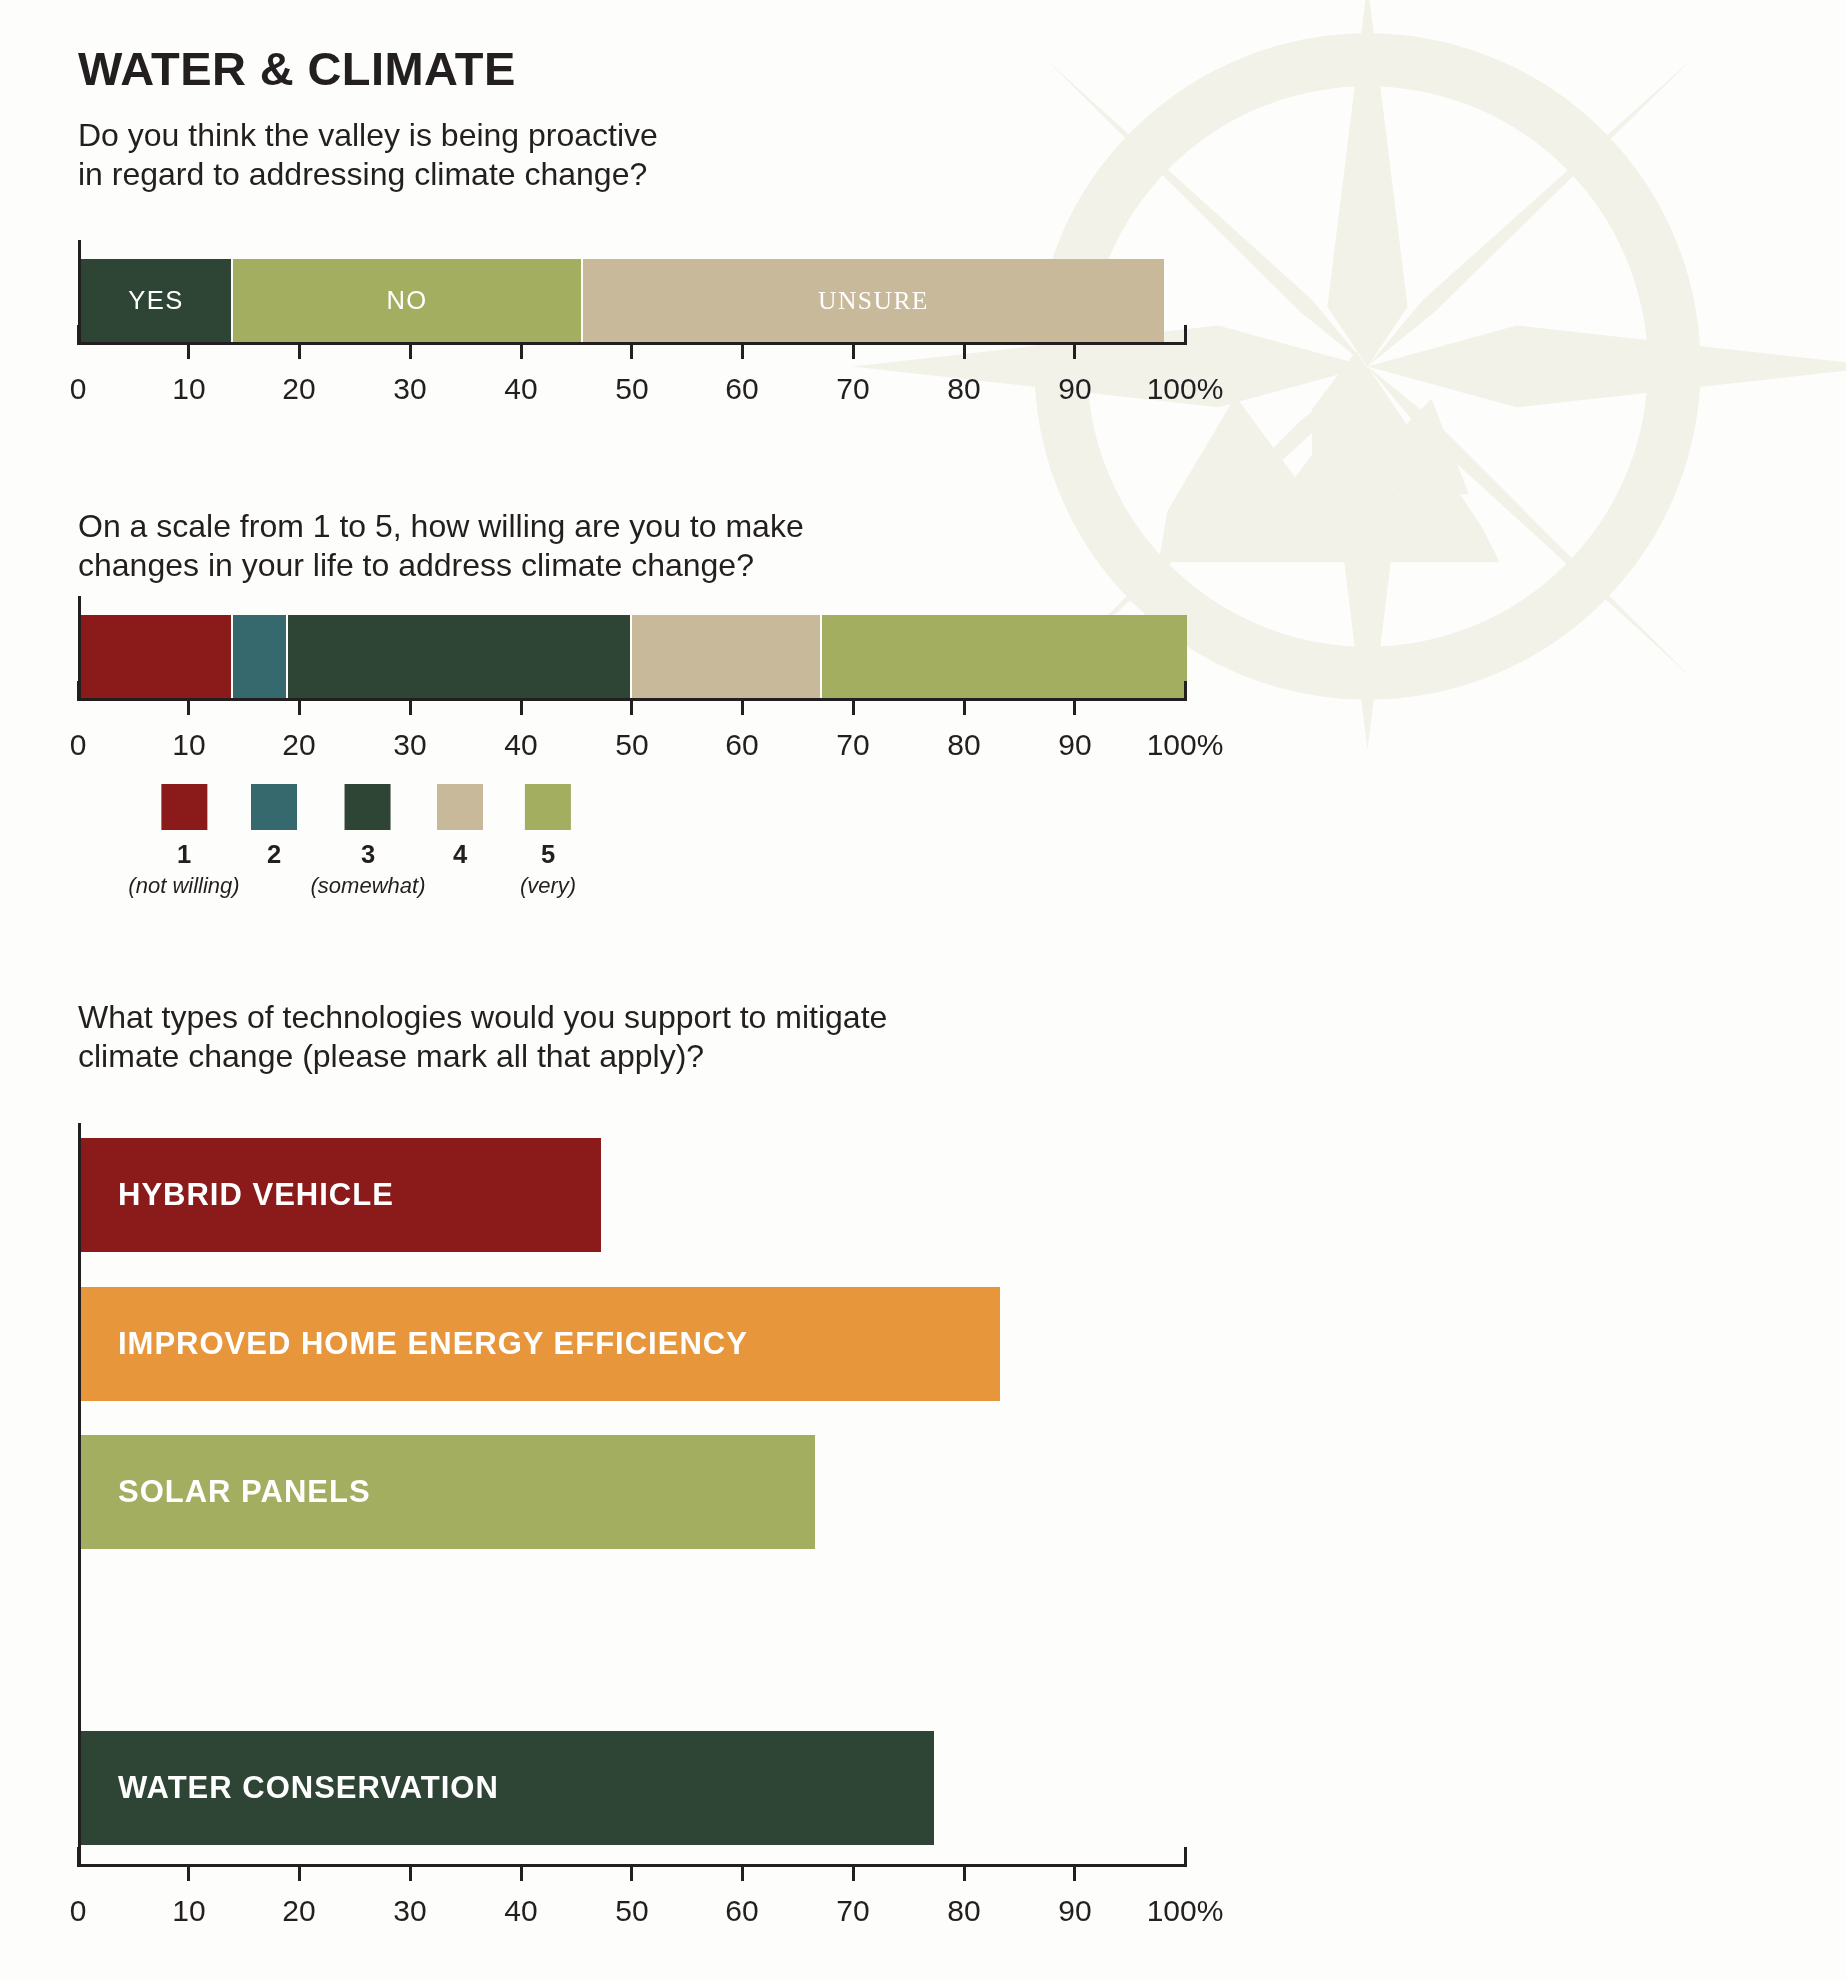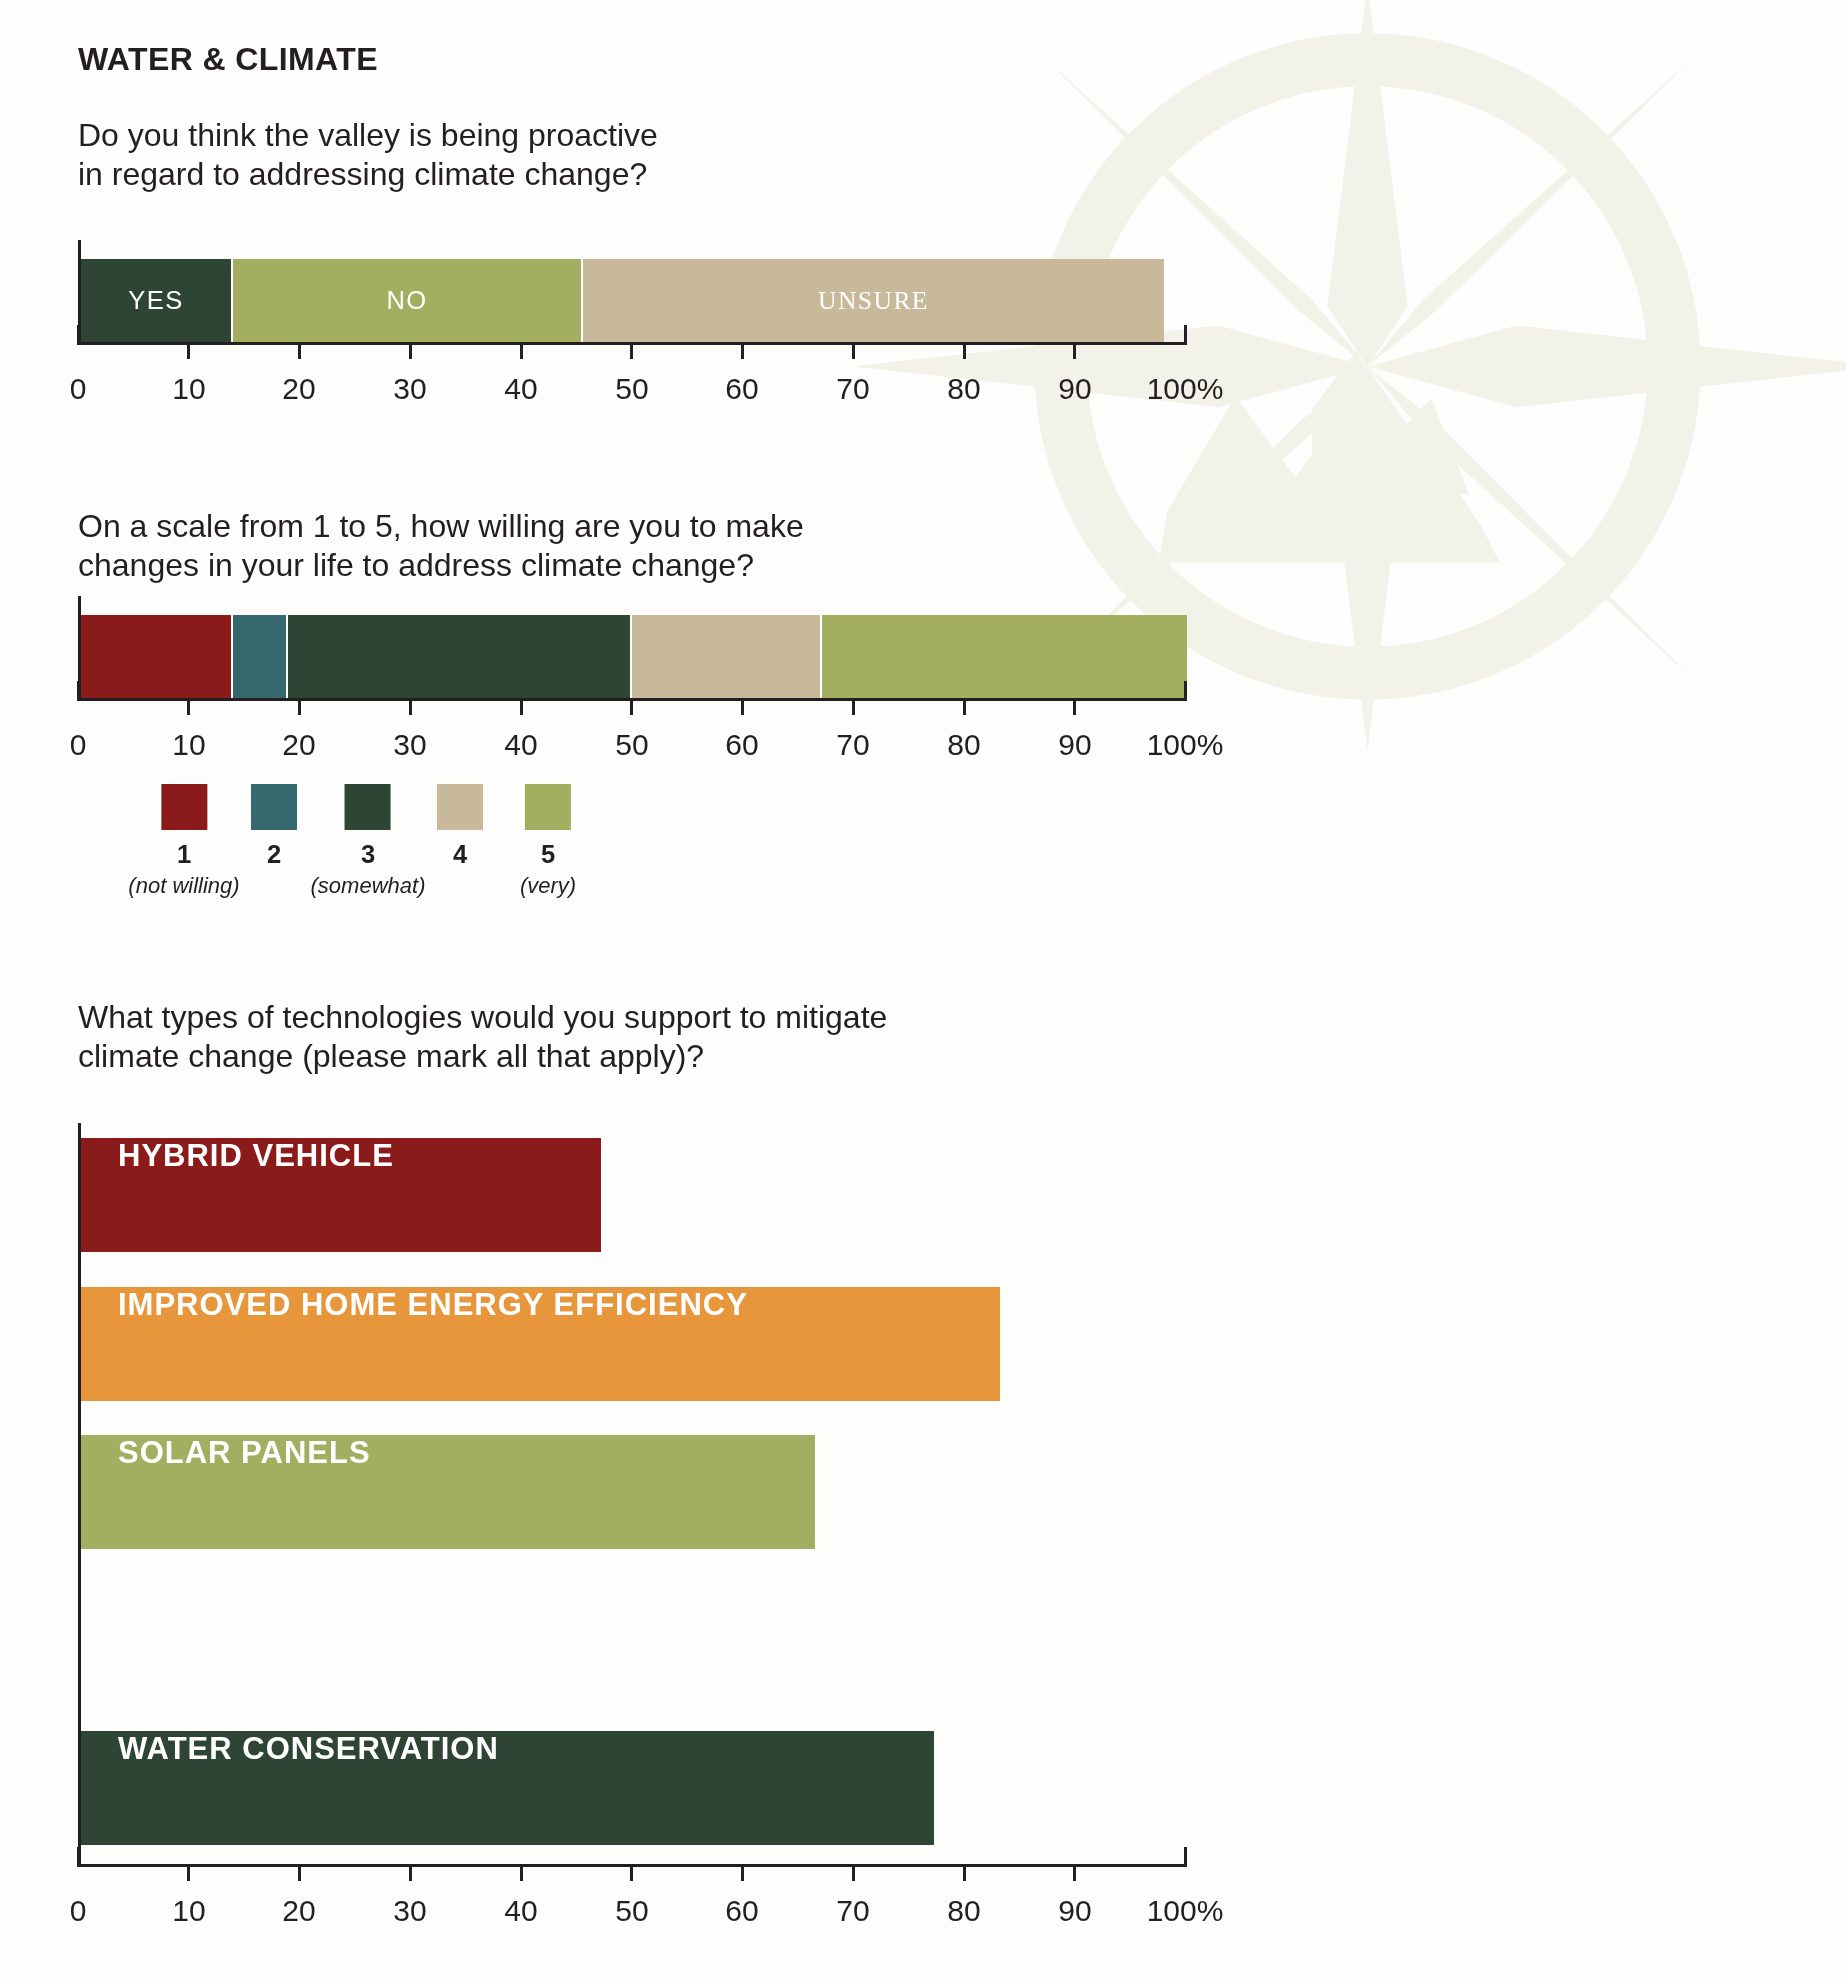--- a/index.html
+++ b/index.html
@@ -32,21 +32,21 @@
     position: relative;
     z-index: 2;
     padding: 0;
   }
 
   
   #title {
     position: absolute;
     left: 78px;
     top: 41px;
-    font-size: 32px;
+    font-size: 47px;
     font-weight: 800;
     letter-spacing: 0.4px;
     color: #231f20;
     font-family: "Liberation Sans", sans-serif;
   }
 
   .question {
     position: absolute;
     font-size: 32px;
     line-height: 1.22;
@@ -164,20 +164,21 @@
     margin-top: 3.4px;
     white-space: nowrap;
   }
 
   
   .hbar-row {
     position: absolute;
     left: 0;
     height: 114px;
     display: flex;
+    align-items: center;
     box-sizing: border-box;
   }
   .hbar-label {
     color: #ffffff;
     font-size: 31px;
     font-weight: 600;
     letter-spacing: 1px;
     padding-left: 37px;
     white-space: nowrap;
   }

